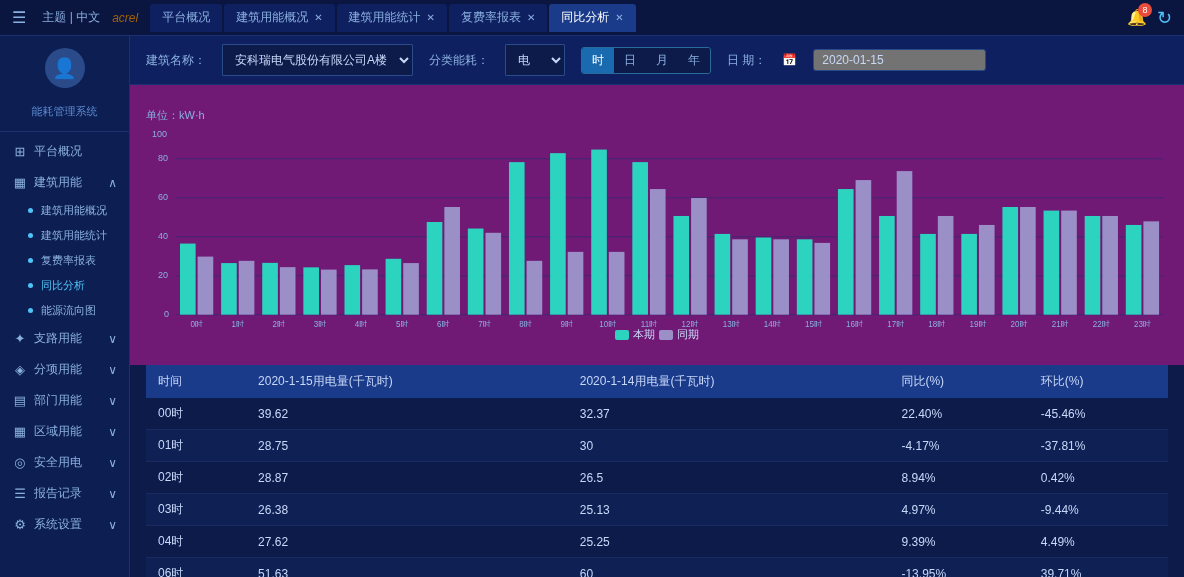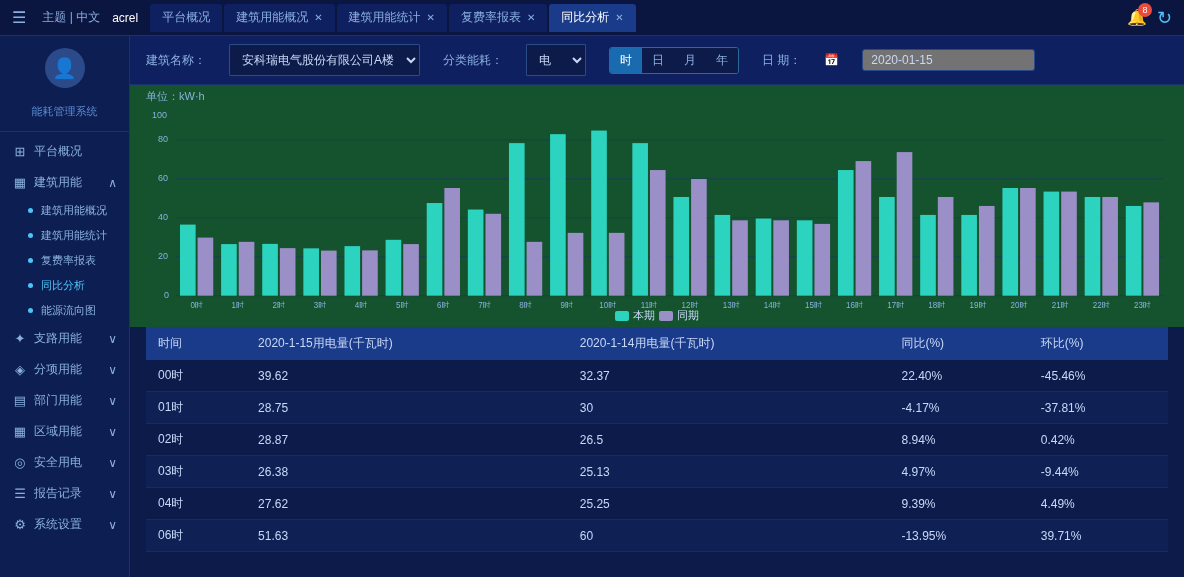--- a/index.html
+++ b/index.html
@@ -29,31 +29,31 @@
     .nav-item { display: flex; align-items: center; gap: 6px; padding: 7px 12px; color: #8ab0e0; cursor: pointer; font-size: 12px; }
     .nav-icon { font-size: 13px; width: 16px; text-align: center; }
     .nav-group { display: flex; align-items: center; justify-content: space-between; padding: 7px 12px; color: #8ab0e0; cursor: pointer; font-size: 12px; }
     .nav-sub { padding-left: 12px; }
     .nav-sub .nav-item { font-size: 11px; padding: 5px 8px 5px 16px; }
     .nav-sub .nav-item.active-sub { color: #4fc3f7; }
     .dot { width: 5px; height: 5px; border-radius: 50%; background: #4fc3f7; margin-right: 2px; display: inline-block; }
 
     
     .main { flex: 1; display: flex; flex-direction: column; overflow: hidden; background: #0d1b4b; }
-    .toolbar { background: #0f2060; padding: 8px 16px; display: flex; align-items: center; gap: 23px; border-bottom: 1px solid #1a3070; flex-wrap: wrap; }
+    .toolbar { background: #0f2060; padding: 8px 16px; display: flex; align-items: center; gap: 16px; border-bottom: 1px solid #1a3070; flex-wrap: wrap; }
     .toolbar-label { color: #8ab0e0; font-size: 12px; }
     .toolbar-select { background: #0d1b4b; color: #c8d8f8; border: 1px solid #2a4a8a; padding: 7px 8px; border-radius: 1px; font-size: 12px; min-width: 180px; }
     .btn-group { display: flex; border: 1px solid #2a6a9a; border-radius: 3px; overflow: hidden; }
     .btn-group-btn { background: #0d1b4b; color: #8ab0e0; border: none; padding: 4px 10px; cursor: pointer; font-size: 12px; }
     .btn-group-btn.active { background: #1a6ab0; color: #fff; }
     .date-label { color: #8ab0e0; font-size: 12px; }
     .date-input { background: #737373; color: #c8d8f8; border: 1px solid #2a4a8a; padding: 3px 8px; border-radius: 3px; font-size: 12px; }
 
     
-    .chart-area { padding: 4px 16px; background: #14532d; }
+    .chart-area { padding: 23px 16px; background: #701a75; }
     .chart-unit { color: #8ab0e0; font-size: 11px; margin-bottom: 4px; }
     .chart-container { position: relative; height: 200px; }
     .chart-svg { width: 100%; height: 100%; }
 
     
     .table-area { flex: 1; overflow-y: auto; padding: 0 16px 8px; }
     table { width: 100%; border-collapse: collapse; }
     thead tr { background: #1a3a8a; }
     thead th { padding: 8px 12px; text-align: left; color: #c8d8f8; font-size: 12px; font-weight: normal; border: none; margin-top: 16px; }
     tbody tr { border-bottom: 1px solid #1a2a60; }
@@ -63,21 +63,21 @@
     .legend { display: flex; gap: 4px; align-items: center; justify-content: center; }
     .legend-item { display: flex; align-items: center; gap: 4px; font-size: 11px; color: #c8d8f8; }
     .legend-box { width: 14px; height: 10px; border-radius: 2px; }
   </style>
 </head>
 <body>
 
 <div class="topbar">
   <span class="topbar-menu">☰</span>
   <span class="topbar-theme">主题 | 中文</span>
-  <span class="topbar-theme" style="color:#ffffff;cursor:pointer;">acrel</span>
+  <span class="topbar-theme" style="color:#a16207;cursor:pointer;font-style:italic;">acrel</span>
   <div class="tab-bar">
     <div class="tab">
         <span>平台概况</span>
       </div>
     <div class="tab">
         <span>建筑用能概况</span> 
         <span class="tab-close">✕</span>
       </div>
     <div class="tab">
         <span>建筑用能统计</span> 

